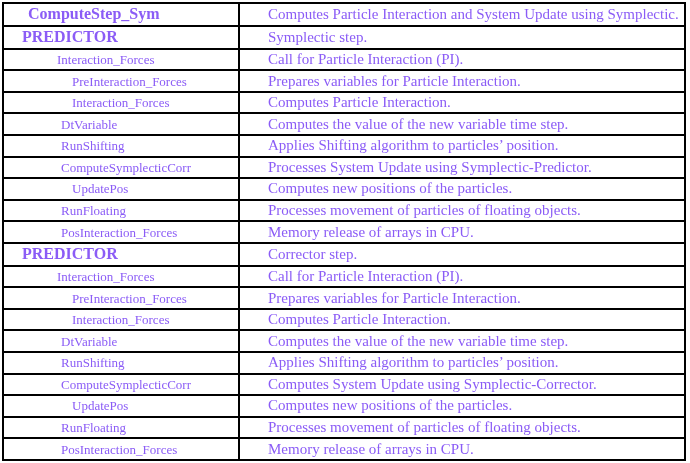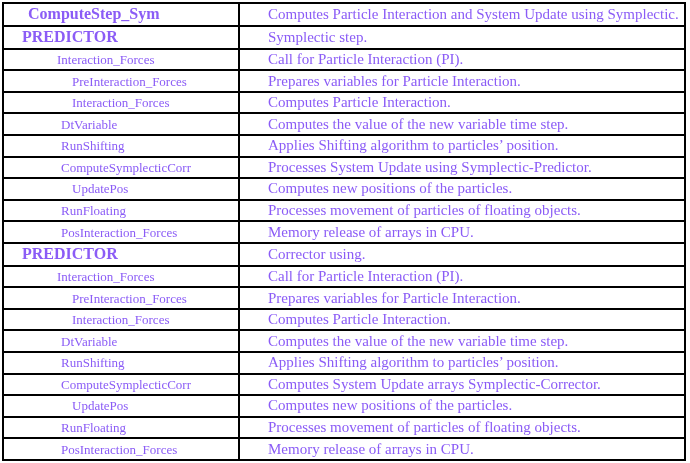--- a/index.html
+++ b/index.html
@@ -150,21 +150,21 @@
           </td>
           <td class="desc-cell">
             <span class="desc-text">Memory release of arrays in CPU.</span>
           </td>
         </tr>
         <tr>
           <td class="name-cell ind-1 bold">
             <span class="name-text">PREDICTOR</span>
           </td>
           <td class="desc-cell">
-            <span class="desc-text">Corrector using.</span>
+            <span class="desc-text">Corrector step.</span>
           </td>
         </tr>
         <tr>
           <td class="name-cell ind-3">
             <span class="name-text">Interaction_Forces</span>
           </td>
           <td class="desc-cell">
             <span class="desc-text">Call for Particle Interaction (PI).</span>
           </td>
         </tr>
@@ -198,21 +198,21 @@
           </td>
           <td class="desc-cell">
             <span class="desc-text">Applies Shifting algorithm to particles’ position.</span>
           </td>
         </tr>
         <tr>
           <td class="name-cell ind-2">
             <span class="name-text">ComputeSymplecticCorr</span>
           </td>
           <td class="desc-cell">
-            <span class="desc-text">Computes System Update arrays Symplectic-Corrector.</span>
+            <span class="desc-text">Computes System Update using Symplectic-Corrector.</span>
           </td>
         </tr>
         <tr>
           <td class="name-cell ind-4">
             <span class="name-text">UpdatePos</span>
           </td>
           <td class="desc-cell">
             <span class="desc-text">Computes new positions of the particles.</span>
           </td>
         </tr>

